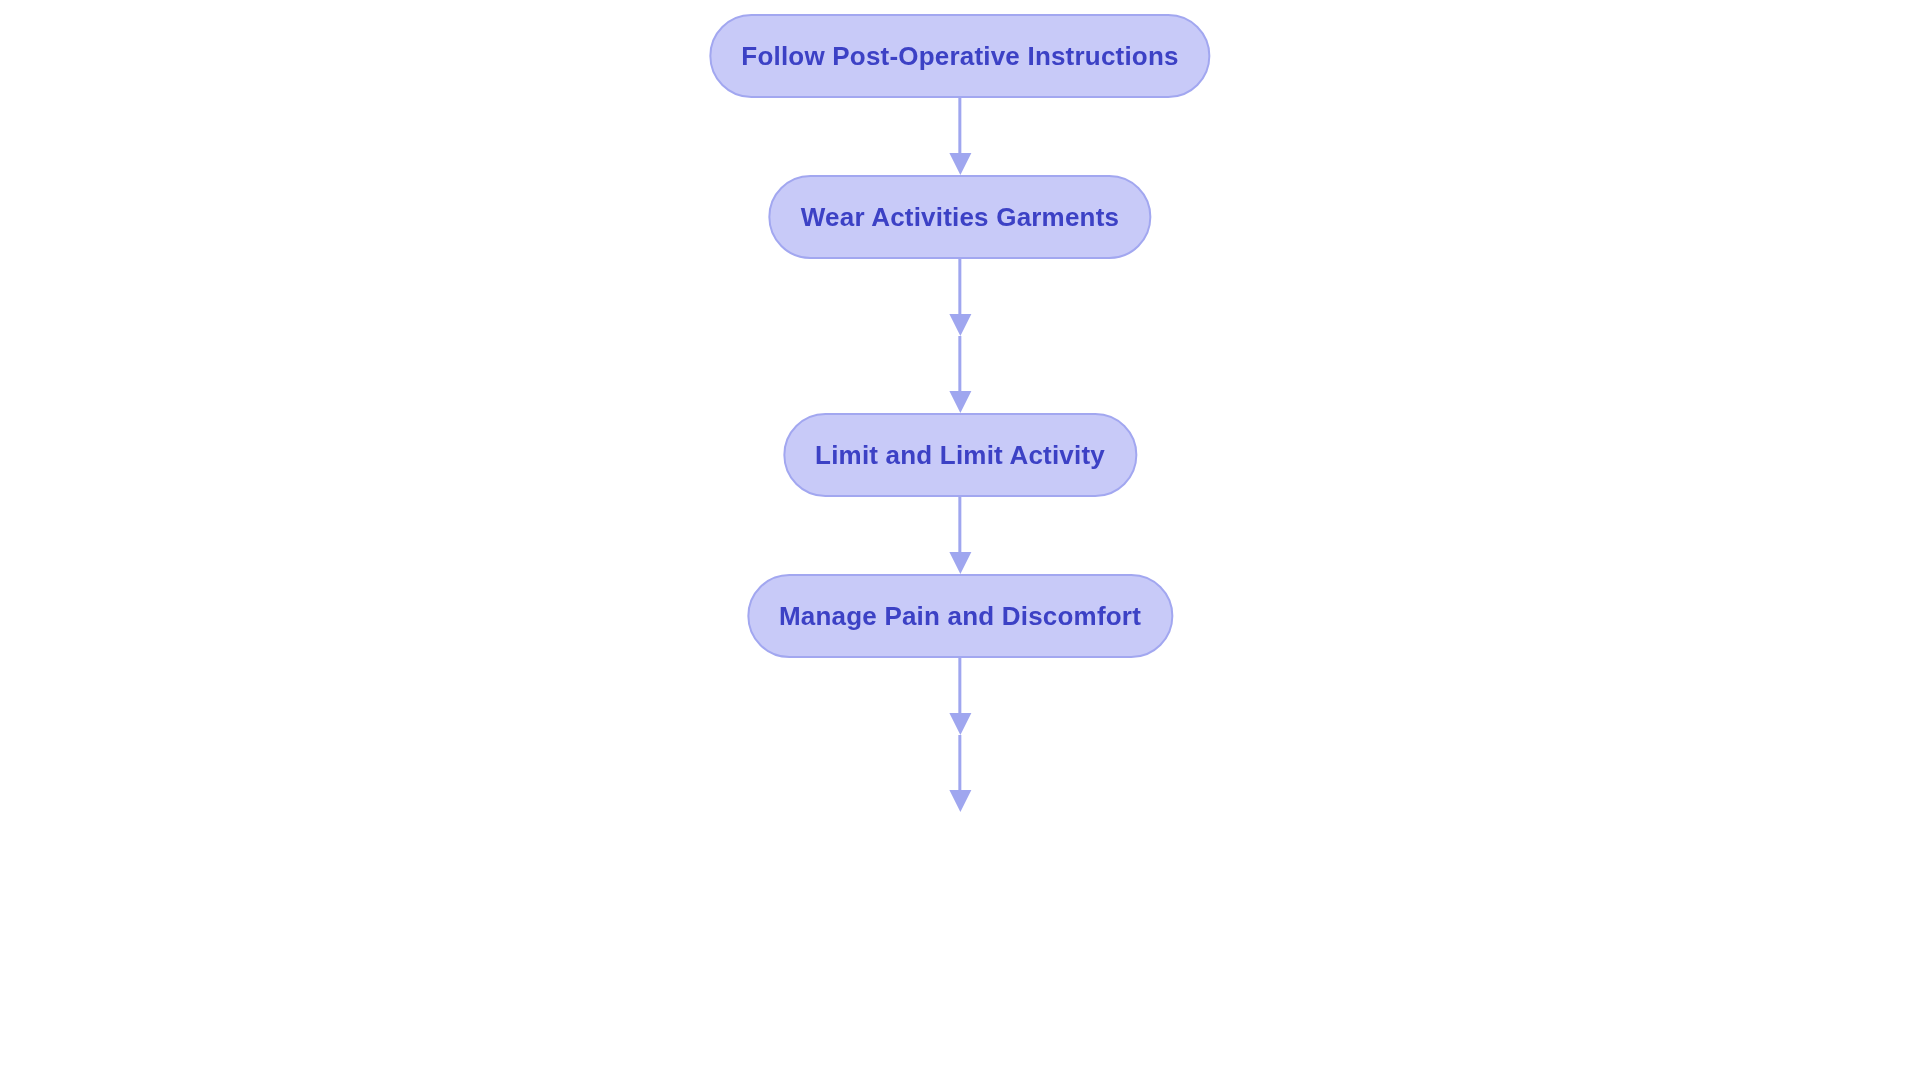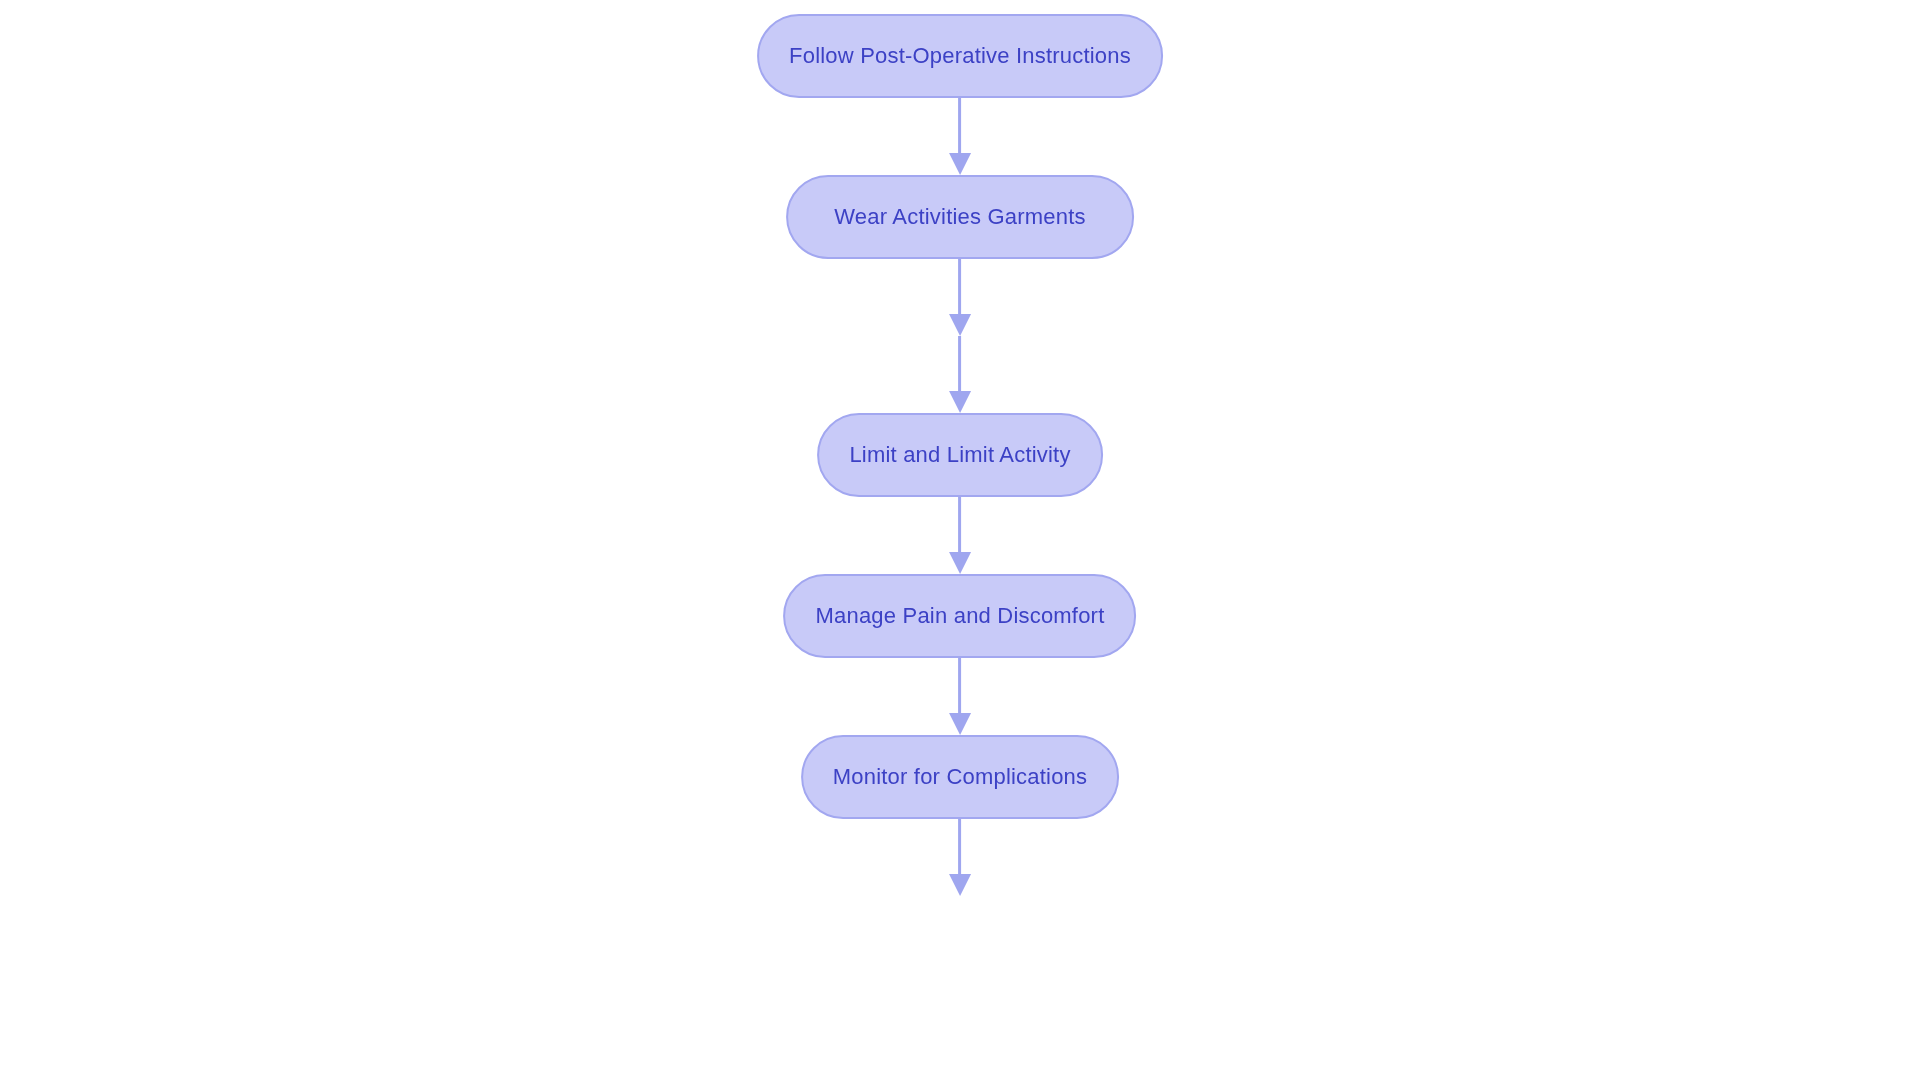--- a/index.html
+++ b/index.html
@@ -34,22 +34,22 @@
     background: var(--node-fill);
     border: 2px solid var(--node-border);
     display: flex;
     align-items: center;
     justify-content: center;
     padding: 0 30px;
     white-space: nowrap;
   }
   .node span {
     color: var(--node-text);
-    font-size: 22px;
-    font-weight: 400;
+    font-size: 26px;
+    font-weight: 700;
     letter-spacing: 0.2px;
     text-align: right;
   }
   .n0 { min-width: 395px; }
   .n1 { min-width: 348px; }
   .n2 { min-width: 202px; }
   .n3 { min-width: 280px; }
   .n4 { min-width: 338px; }
   .n5 { min-width: 315px; }
   .n6 { min-width: 406px; }
@@ -114,23 +114,20 @@
 
     <div class="node n4">
       <span>Manage Pain and Discomfort</span>
     </div>
 
     <div class="connector">
       <div class="shaft"></div>
       <div class="head"></div>
     </div>
 
-    <div class="node n5">
-      <span>Monitor for Complications</span>
-    </div>
 
     <div class="connector">
       <div class="shaft"></div>
       <div class="head"></div>
     </div>
 
 
   </div>
 </div>
 

